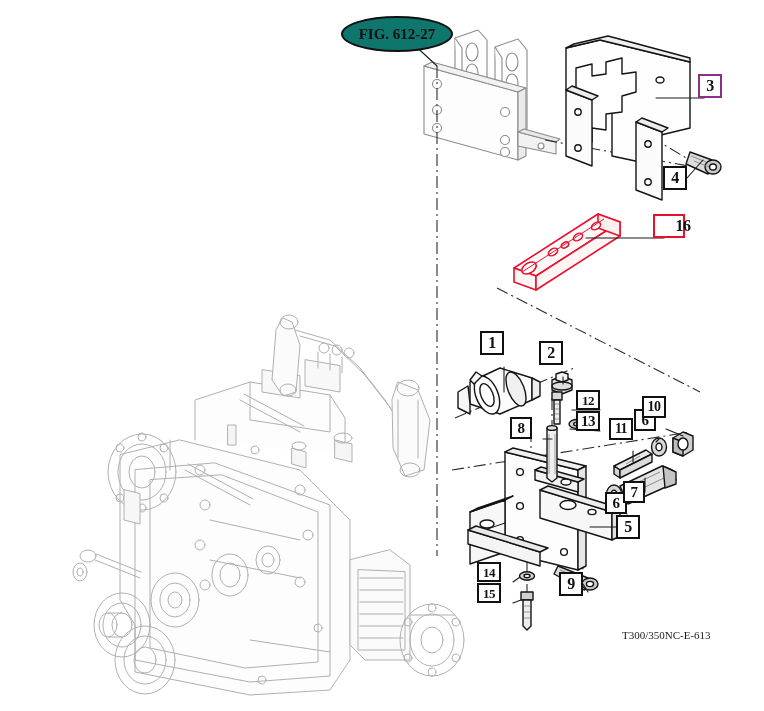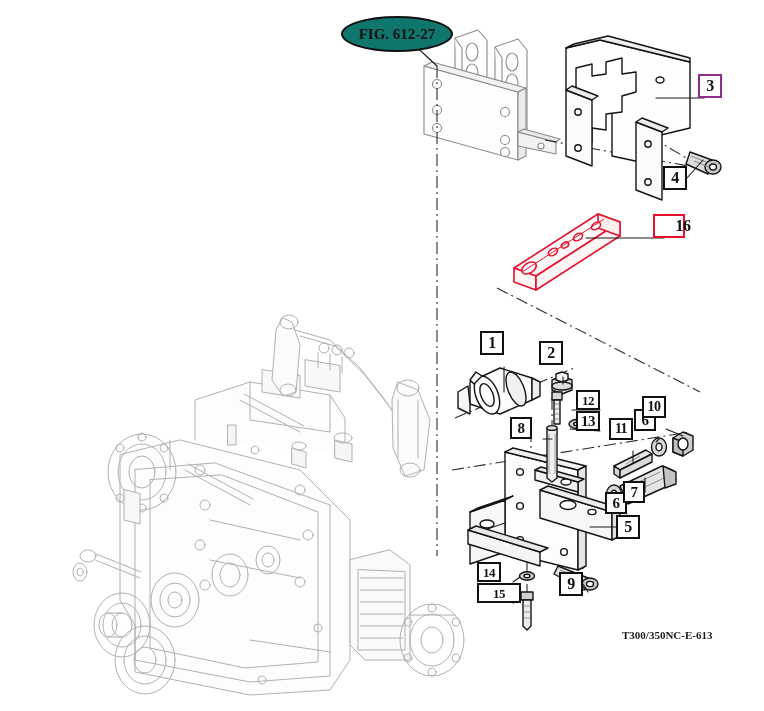--- a/index.html
+++ b/index.html
@@ -37,21 +37,21 @@
     font-family:"Liberation Serif", serif;
     font-weight:bold;
     color:#111;
     white-space:nowrap;
   }
   .figtag span{display:block;}
 
   .docid{
     position:absolute;
     font-family:"Liberation Serif", serif;
-    font-weight:bold;
+    font-weight:normal;
     color:#1a1a1a;
     white-space:nowrap;
   }
 </style>
 </head>
 <body>
 
 <div id="stage">
 
   <svg class="layer" viewBox="0 0 764 711">
@@ -392,19 +392,19 @@
       <div class="callout" style="left: 605px; top: 492px; width: 22px; height: 22px; font-size: 15px;">6</div>
       <div class="callout" style="left: 623px; top: 481px; width: 22px; height: 22px; font-size: 15px;">7</div>
       <div class="callout" style="left: 634px; top: 409px; width: 22px; height: 22px; font-size: 15px;">6</div>
       <div class="callout" style="left: 510px; top: 417px; width: 22px; height: 22px; font-size: 15px;">8</div>
       <div class="callout" style="left: 559px; top: 572px; width: 24px; height: 24px; font-size: 16px;">9</div>
       <div class="callout" style="left: 642px; top: 396px; width: 24px; height: 22px; font-size: 14px; text-align: center;">10</div>
       <div class="callout" style="left: 609px; top: 418px; width: 24px; height: 22px; font-size: 14px;">11</div>
       <div class="callout" style="left: 576px; top: 390px; width: 24px; height: 20px; font-size: 13px;">12</div>
       <div class="callout" style="left: 576px; top: 411px; width: 24px; height: 20px; font-size: 15px;">13</div>
       <div class="callout" style="left: 477px; top: 562px; width: 24px; height: 20px; font-size: 13px;">14</div>
-      <div class="callout" style="left: 477px; top: 583px; width: 44px; height: 20px; font-size: 13px;">15</div>
+      <div class="callout" style="left: 477px; top: 583px; width: 24px; height: 20px; font-size: 13px;">15</div>
       <div class="callout red" style="left: 653px; top: 214px; width: 26px; height: 24px; font-size: 16px;">16</div>
     </div>
 
   <div class="docid" style="left:622px;top:629px;font-size:11px;">T300/350NC-E-613</div>
 
 </div>
 
 </body></html>

